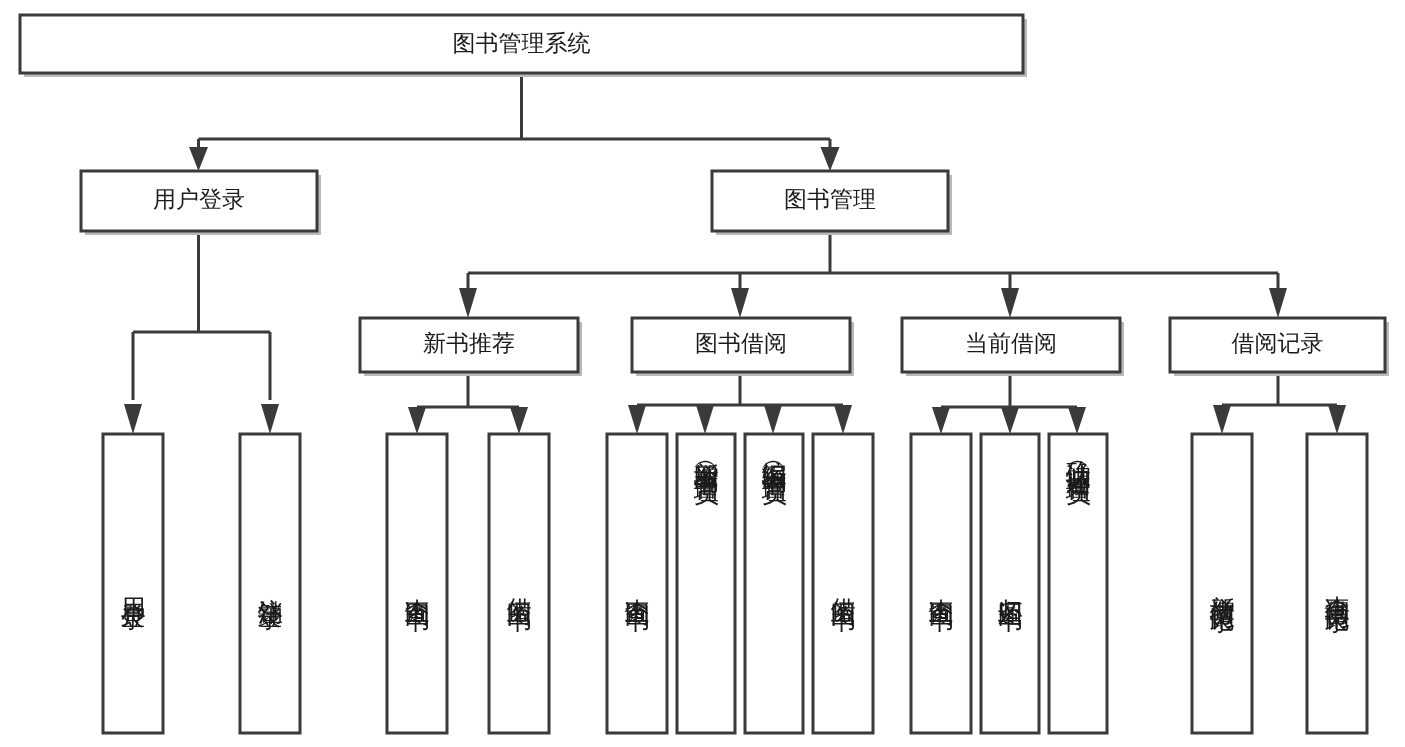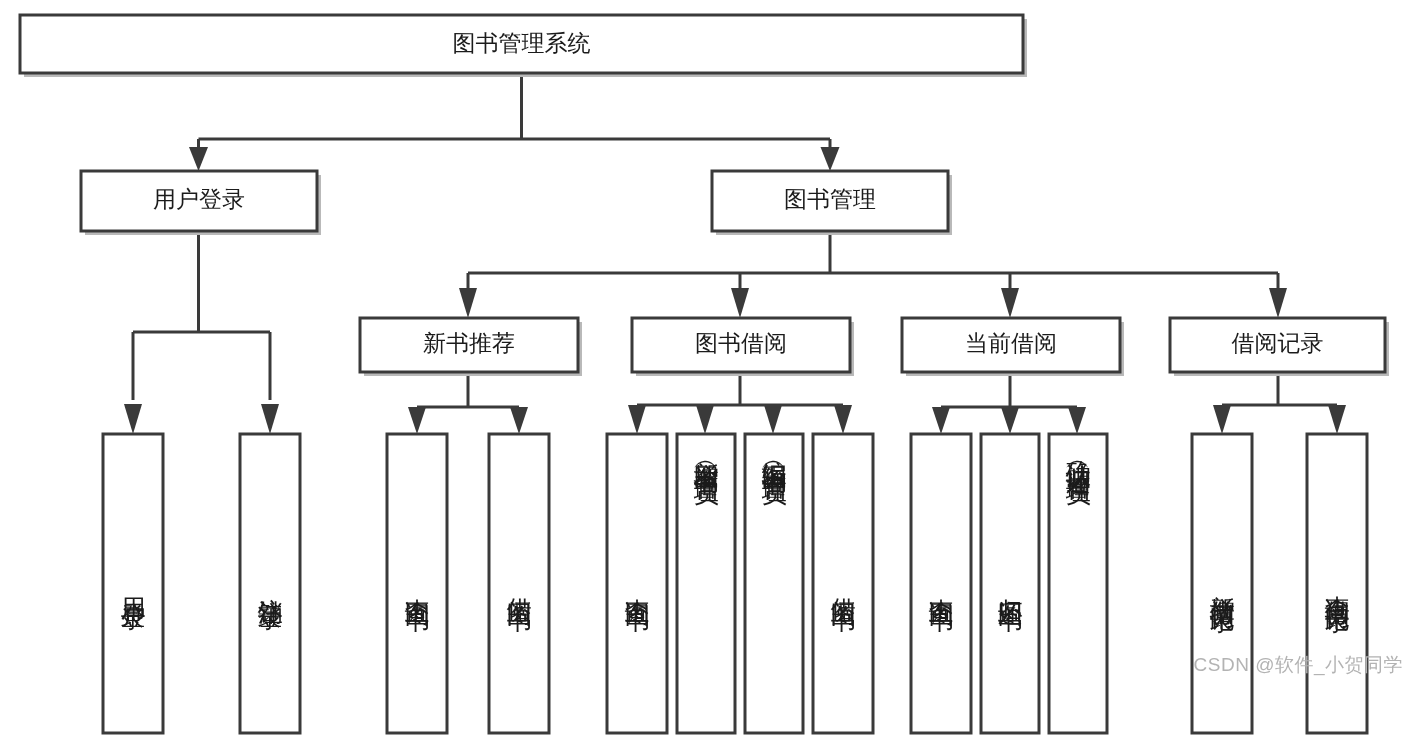--- a/index.html
+++ b/index.html
@@ -222,15 +222,14 @@
   <div class="leaf-label" style="left:745px; top:441px; width:58px; height:292px; justify-content:flex-start; display:flex; align-items:center;">编辑图书（管理员）</div>
   <div class="leaf-label" style="left:813px; top:434px; width:60px; height:299px; justify-content:center; display:flex; align-items:center;">借阅图书</div>
 
   <div class="leaf-label" style="left:911px; top:434px; width:60px; height:299px; justify-content:center; display:flex; align-items:center;">查询图书</div>
   <div class="leaf-label" style="left:981px; top:434px; width:58px; height:299px; justify-content:center; display:flex; align-items:center;">归还图书</div>
   <div class="leaf-label" style="left:1049px; top:441px; width:58px; height:292px; justify-content:flex-start; display:flex; align-items:center;">确认归还（管理员）</div>
 
   <div class="leaf-label" style="left:1192px; top:434px; width:60px; height:299px; justify-content:center; display:flex; align-items:center;">新增借阅记录</div>
   <div class="leaf-label" style="left:1307px; top:434px; width:60px; height:299px; justify-content:center; display:flex; align-items:center;">查询借阅记录</div>
 
-  <div id="watermark">CSDN @软件_小贺同学</div>
 
 </div>
 
 </body></html>

